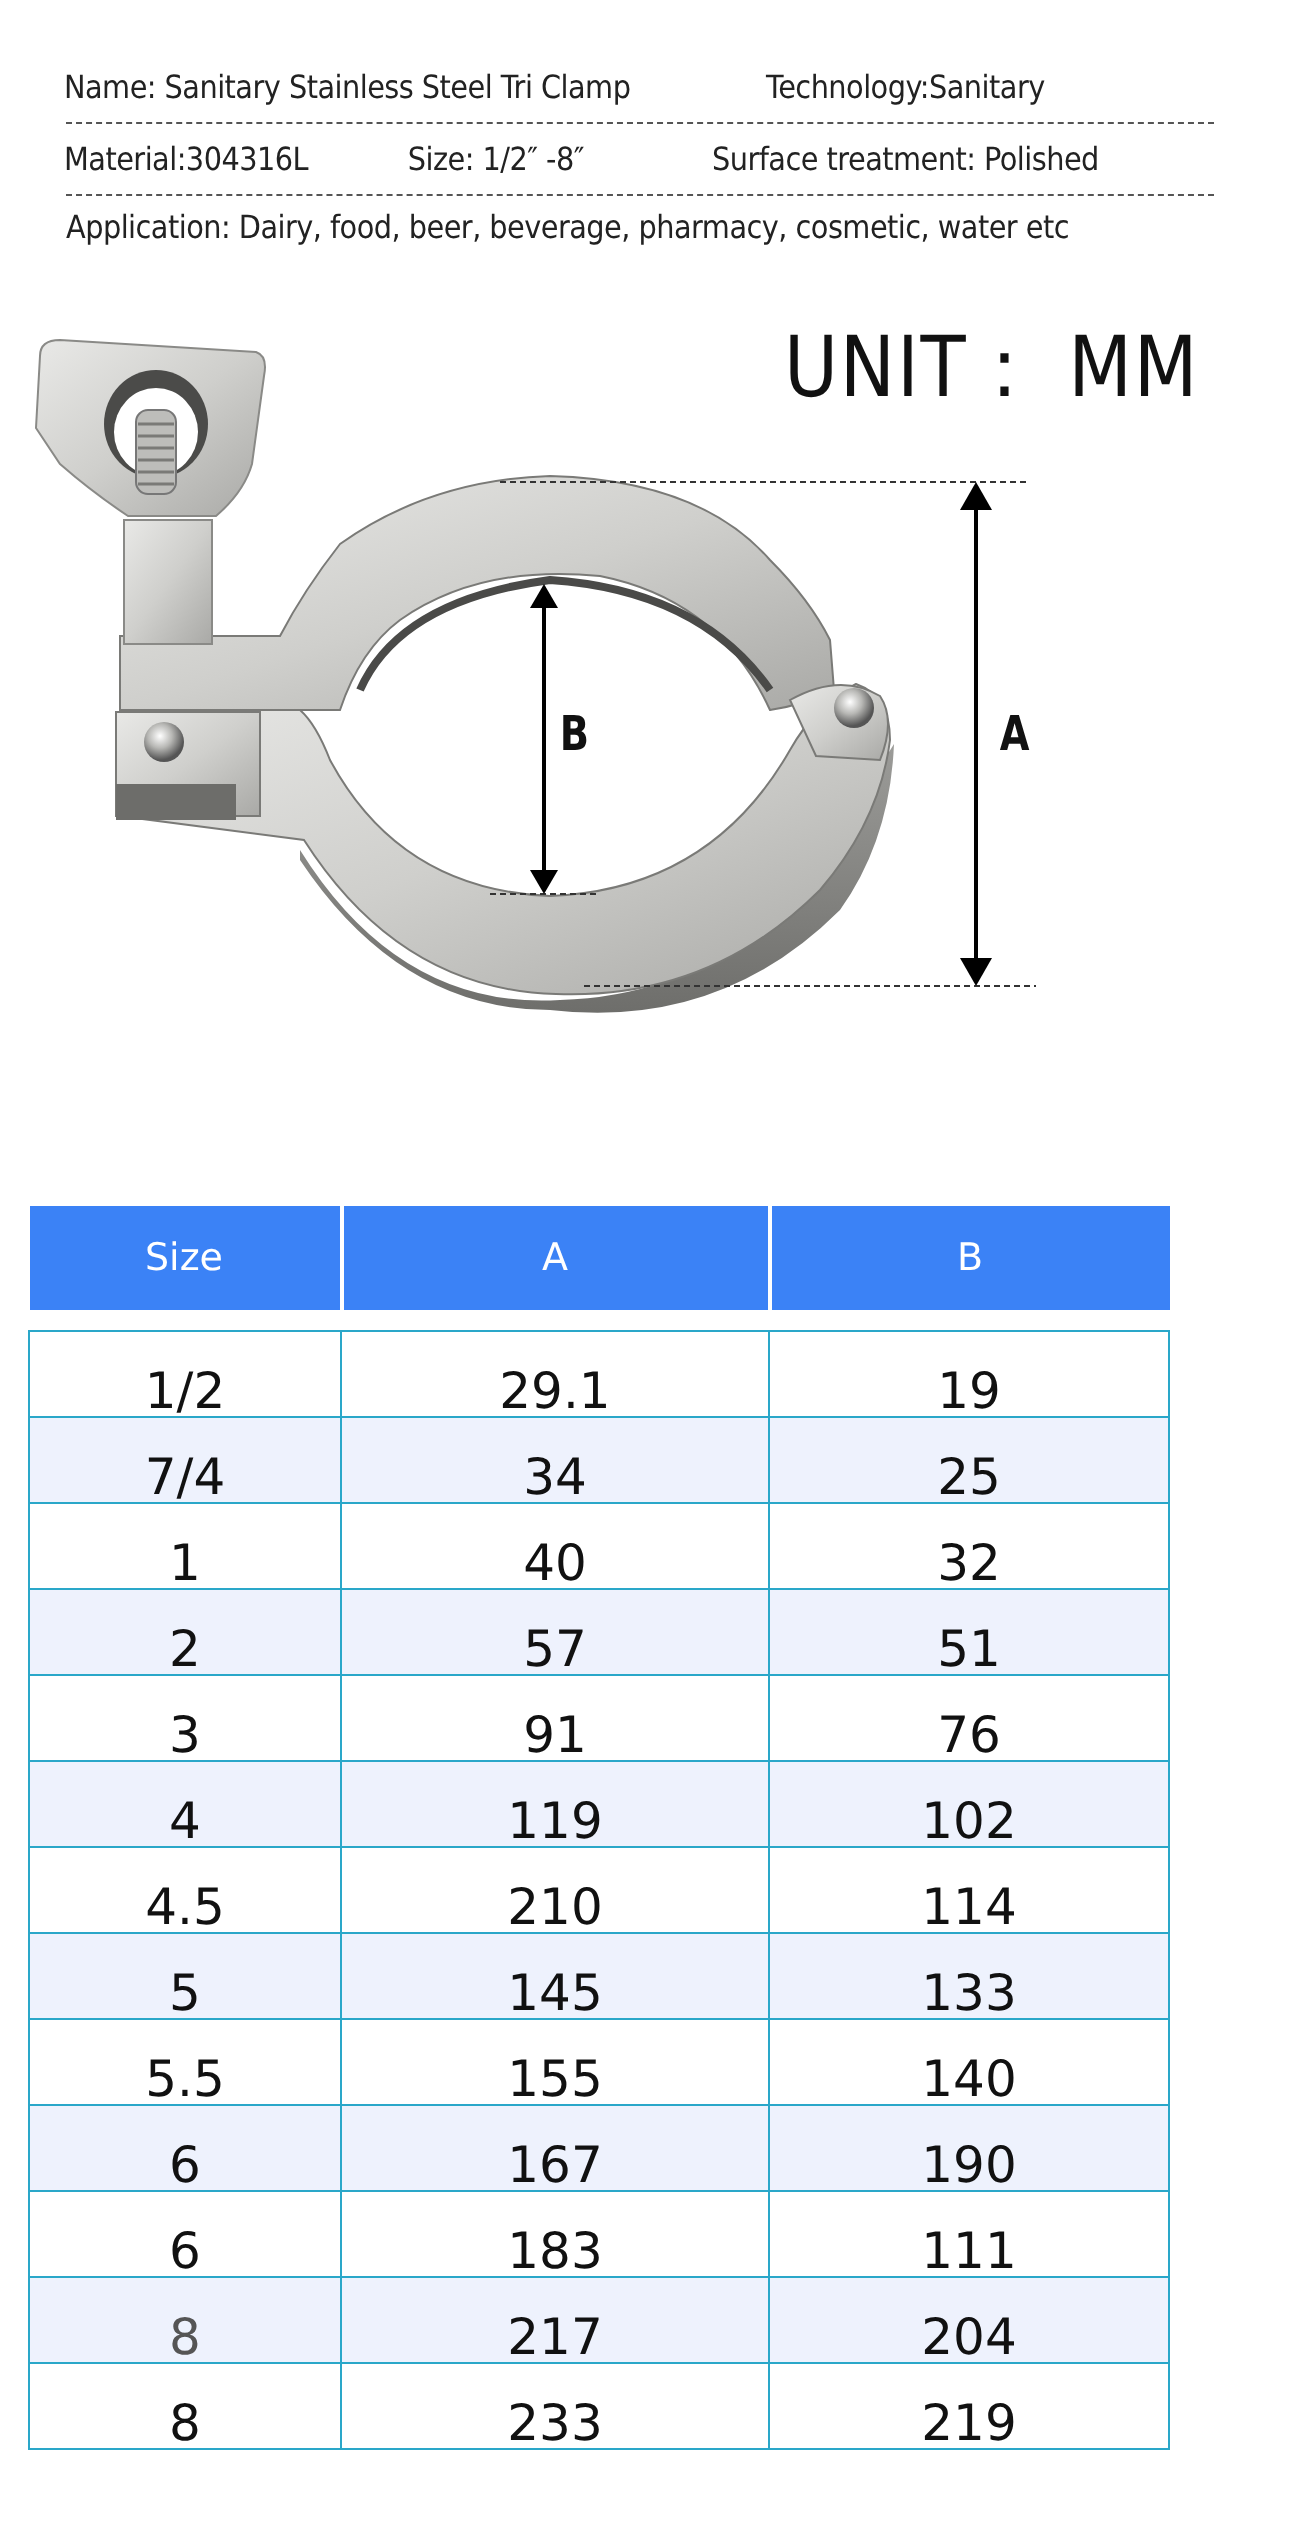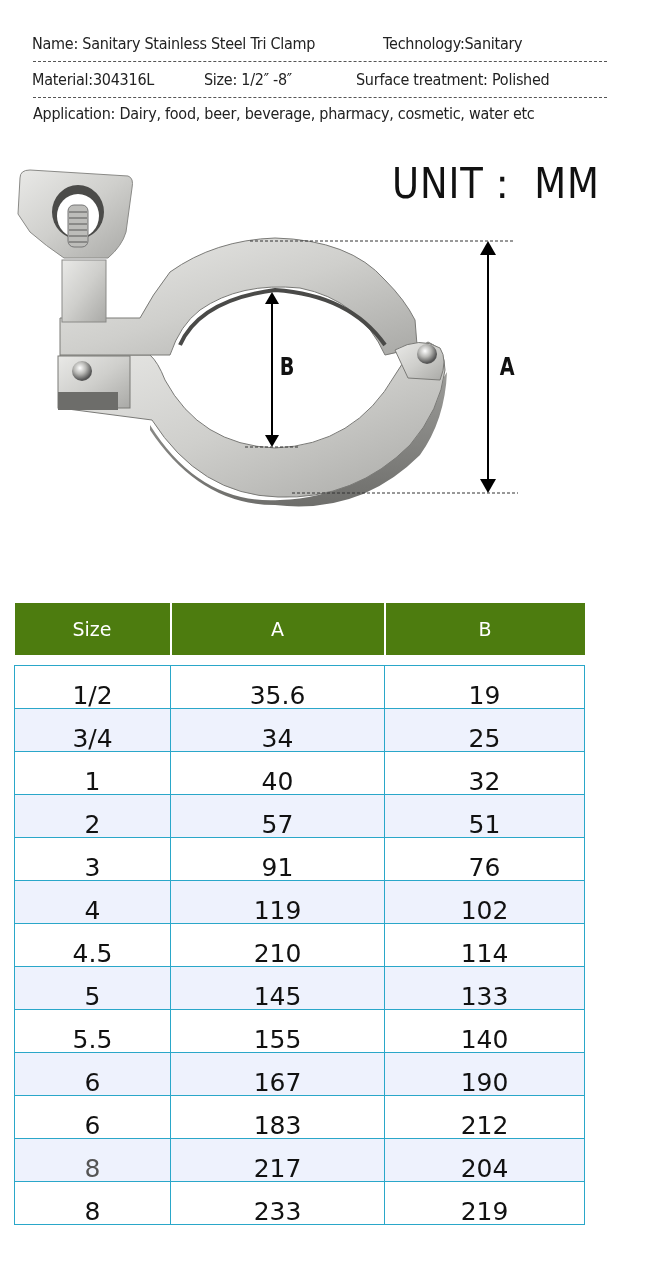--- a/index.html
+++ b/index.html
@@ -28,21 +28,21 @@
     .dim-label {
       position: absolute; font-size: 24px; font-weight: bold; color: #111;
       font-family: "DejaVu Sans", sans-serif; transform: scaleX(0.8);
     }
 
     table.spec-table {
       position: absolute; left: 14px; top: 603px; width: 570px;
       border-collapse: collapse; table-layout: fixed;
     }
     .thead-row th {
-      background: #4d7c0f; color: #ffffff; font-weight: normal;
+      background: #3b82f6; color: #ffffff; font-weight: normal;
       font-size: 19px; height: 52px; text-align: center;
       border-left: 2px solid #ffffff; border-right: 2px solid #ffffff;
       font-family: "DejaVu Sans", sans-serif;
     }
     .thead-row th:first-child { border-left: none; }
     .thead-row th:last-child { border-right: none; }
     .gap-row td { height: 10px; border: none; background: #fff; }
 
     .body-row td {
       height: 38px; text-align: center; font-size: 25px; color: #111;
@@ -151,25 +151,25 @@
       <th>A</th>
       <th>B</th>
     </tr>
     <tr class="gap-row">
         <td colspan="3"></td>
       </tr>
   </thead>
   <tbody id="tbody">
     <tr class="body-row">
         <td>1/2</td>
-        <td>35.6</td>
+        <td>29.1</td>
         <td>19</td>
       </tr>
     <tr class="body-row">
-        <td>3/4</td>
+        <td>7/4</td>
         <td>34</td>
         <td>25</td>
       </tr>
     <tr class="body-row">
         <td>1</td>
         <td>40</td>
         <td>32</td>
       </tr>
     <tr class="body-row">
         <td>2</td>
@@ -202,21 +202,21 @@
         <td>140</td>
       </tr>
     <tr class="body-row">
         <td>6</td>
         <td>167</td>
         <td>190</td>
       </tr>
     <tr class="body-row">
         <td>6</td>
         <td>183</td>
-        <td>212</td>
+        <td>111</td>
       </tr>
     <tr class="body-row">
         <td class="muted">8</td>
         <td>217</td>
         <td>204</td>
       </tr>
     <tr class="body-row">
         <td>8</td>
         <td>233</td>
         <td>219</td>

